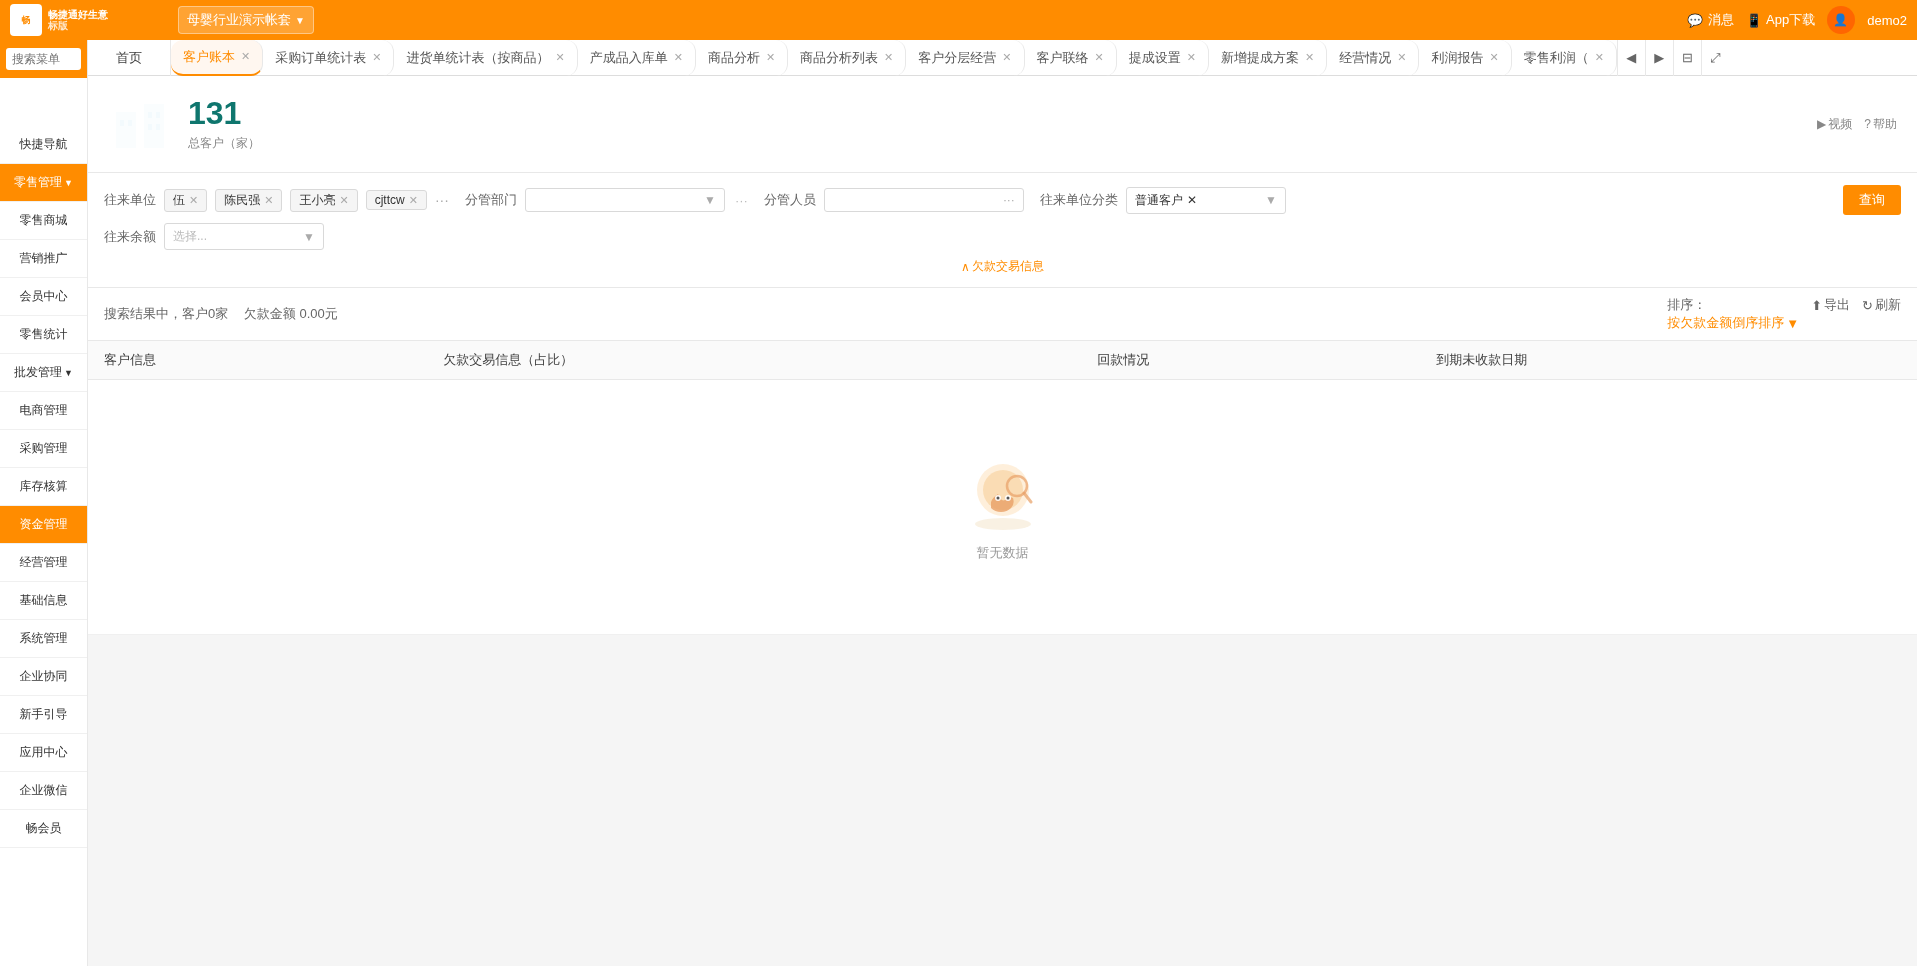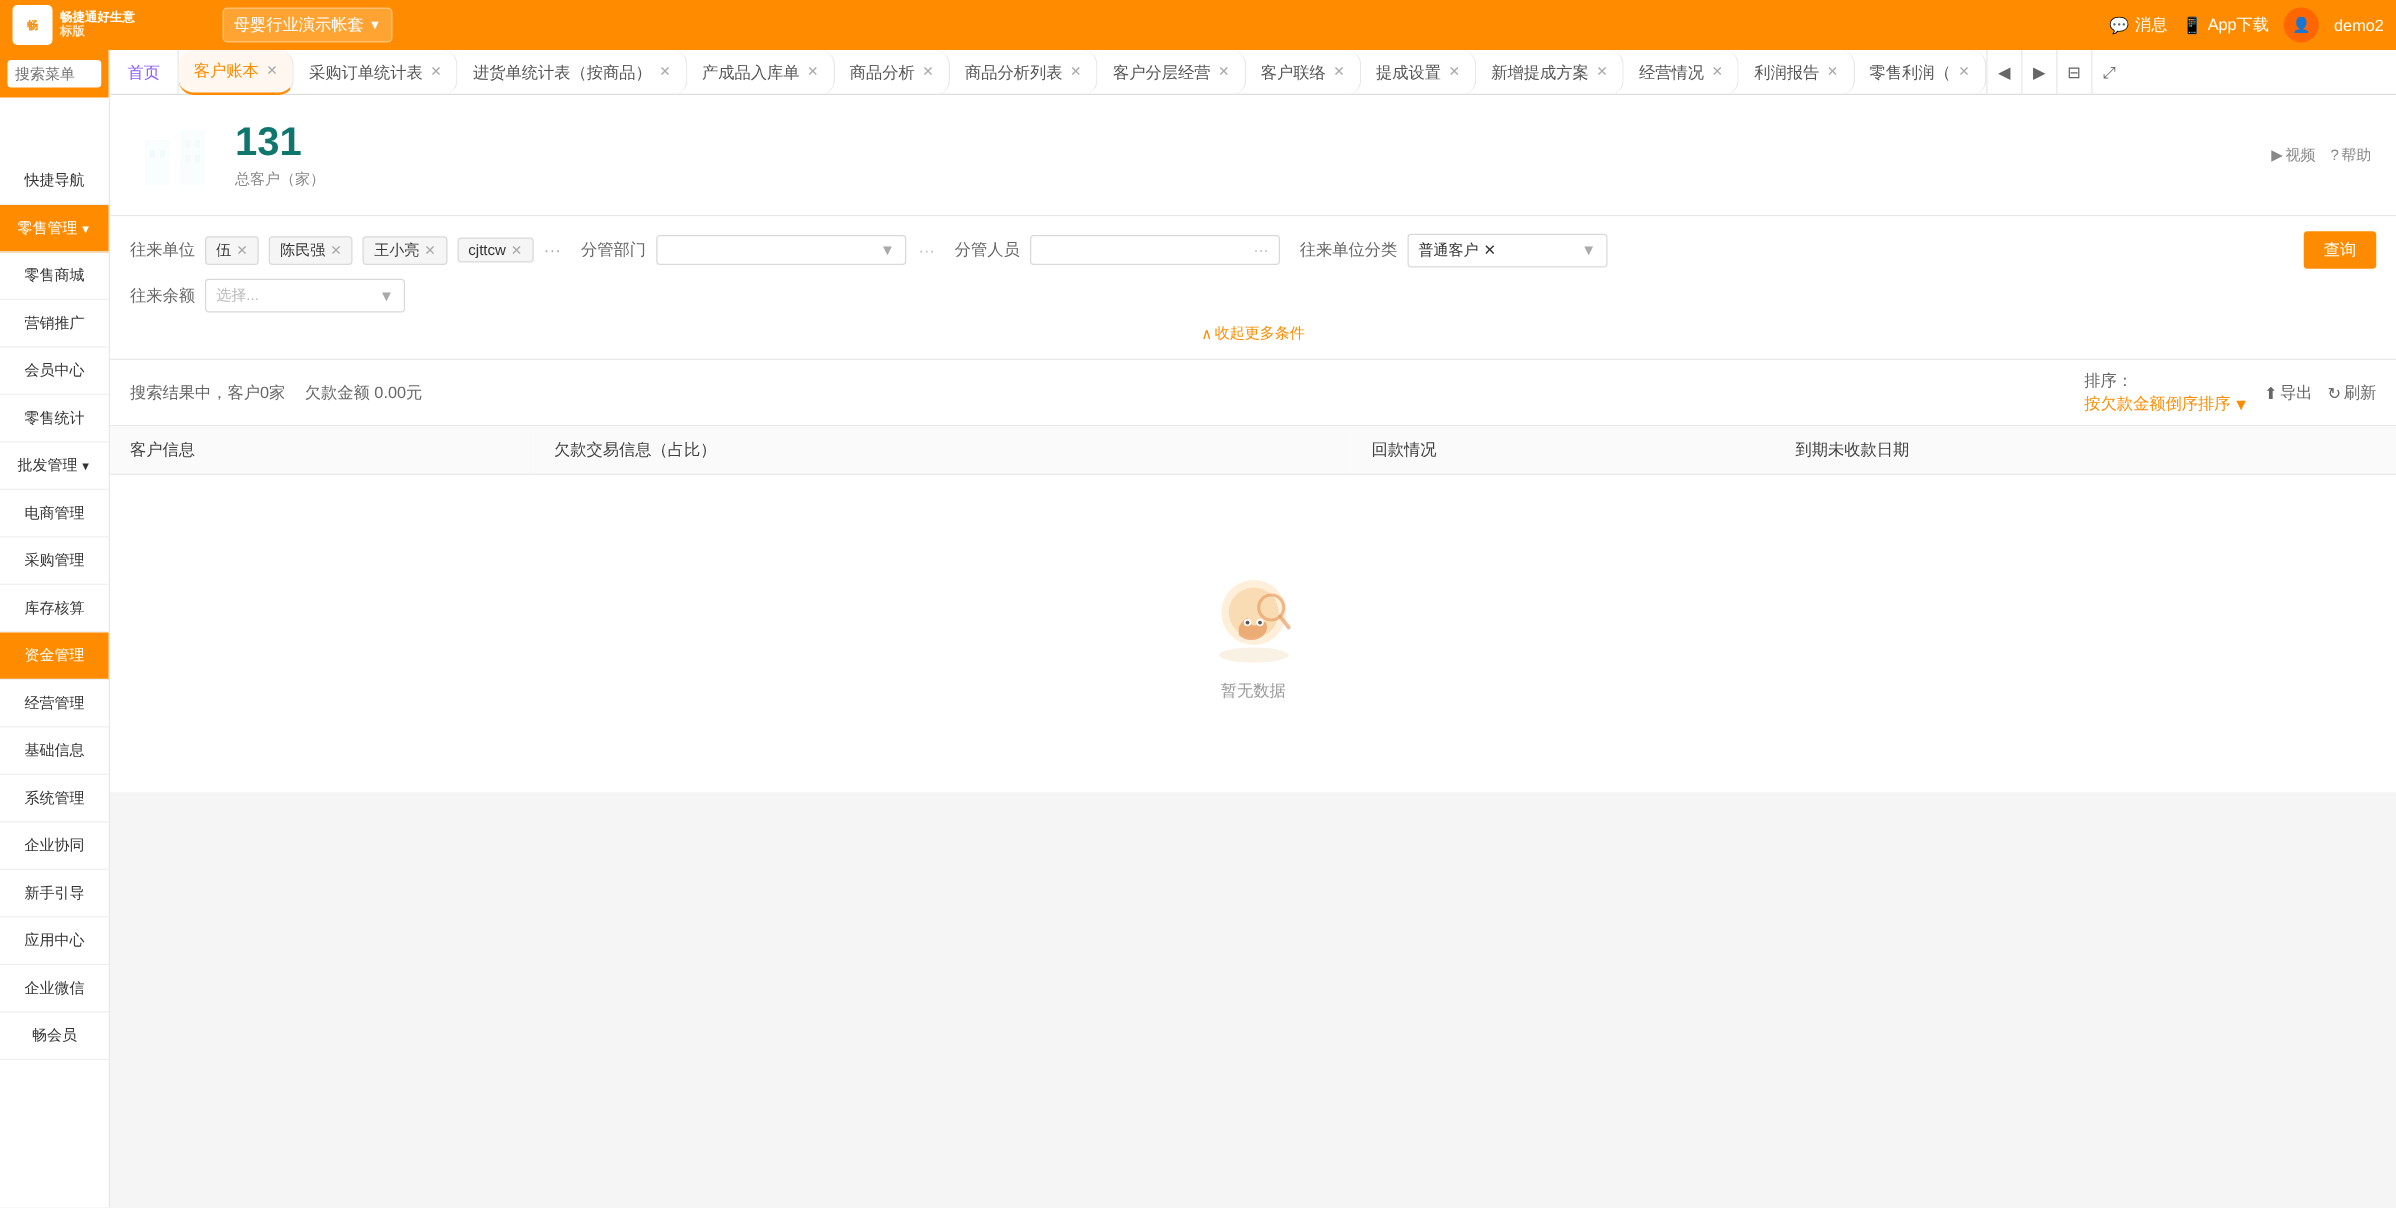--- a/index.html
+++ b/index.html
@@ -20,21 +20,21 @@
     .store-selector { background: rgba(255,255,255,0.2); border: 1px solid rgba(255,255,255,0.4); color: #fff; padding: 4px 8px; border-radius: 4px; font-size: 13px; display: flex; align-items: center; gap: 4px; cursor: pointer; margin-left: 8px; }
     .top-bar-right { margin-left: auto; display: flex; align-items: center; gap: 12px; color: #fff; font-size: 13px; }
     .top-bar-btn { display: flex; align-items: center; gap: 4px; cursor: pointer; color: #fff; }
     .avatar { width: 28px; height: 28px; border-radius: 50%; background: #ff6600; display: flex; align-items: center; justify-content: center; color: #fff; font-size: 12px; }
 
     
     .tab-item { display: flex; align-items: center; padding: 0 12px; height: 36px; cursor: pointer; font-size: 13px; color: #555; border-right: 1px solid #e8e8e8; white-space: nowrap; flex-shrink: 0; border-radius: 12px; }
     .tab-item.active { background: #fff7f0; color: #ff8c00; border-bottom: 2px solid #ff8c00; }
     .tab-item .close-x { margin-left: 6px; color: #aaa; font-size: 11px; cursor: pointer; }
     .tab-nav-btn { width: 28px; height: 36px; display: flex; align-items: center; justify-content: center; cursor: pointer; color: #666; border-left: 1px solid #e8e8e8; flex-shrink: 0; }
-    .tab-home { padding: 0 14px; color: #8b5cf6; cursor: pointer; font-size: 13px; border-right: 1px solid #e8e8e8; height: 36px; display: flex; align-items: center; }
+    .tab-home { padding: 0 28px; color: #404040; cursor: pointer; font-size: 13px; border-right: 1px solid #e8e8e8; height: 36px; display: flex; align-items: center; }
 
     
     .sidebar-search { padding: 8px 6px; background: #ff8c00; }
     .sidebar-search input { width: 100%; border: none; border-radius: 3px; padding: 4px 6px; font-size: 12px; }
     .sidebar-nav { display: flex; flex-direction: column; margin-top: 48px; }
     .sidebar-item { padding: 10px 4px; text-align: center; cursor: pointer; font-size: 12px; color: #333; border-bottom: 1px solid #f0f0f0; }
     .sidebar-item.active { background: #ff8c00; color: #fff; }
     .sidebar-item-with-arrow { display: flex; align-items: center; justify-content: center; gap: 2px; }
 
     
@@ -57,21 +57,21 @@
     .filter-label { color: #666; font-size: 13px; white-space: nowrap; }
     .filter-tag { display: inline-flex; align-items: center; background: #f5f5f5; border: 1px solid #d9d9d9; border-radius: 3px; padding: 2px 8px; font-size: 12px; gap: 4px; }
     .filter-tag .remove { color: #aaa; cursor: pointer; font-size: 11px; }
     .filter-more { color: #aaa; cursor: pointer; font-size: 14px; }
     .filter-select { border: 1px solid #d9d9d9; border-radius: 3px; padding: 4px 8px; font-size: 12px; min-width: 180px; display: flex; align-items: center; justify-content: space-between; cursor: pointer; color: #333; }
     .filter-select .arrow { color: #aaa; }
     .collapse-btn { color: #ff8c00; cursor: pointer; font-size: 12px; display: flex; align-items: center; gap: 2px; margin: 0 auto; width: fit-content; }
 
     
     .result-bar { display: flex; align-items: center; justify-content: space-between; padding: 8px 16px; background: #fff; border-bottom: 1px solid #e8e8e8; font-size: 13px; color: #666; }
-    .result-bar-right { display: flex; align-items: center; gap: 12px; }
+    .result-bar-right { display: flex; align-items: flex-start; gap: 12px; }
     .sort-btn { color: #ff8c00; cursor: pointer; font-size: 13px; display: flex; align-items: center; gap: 2px; }
     .action-btn { color: #666; cursor: pointer; font-size: 13px; display: flex; align-items: center; gap: 2px; }
 
     
     .data-table { width: 100%; background: #fff; border-collapse: collapse; }
     .data-table th { padding: 10px 16px; text-align: left; font-size: 13px; color: #404040; font-weight: normal; border-bottom: 1px solid #e8e8e8; background: #fafafa; }
     .data-table td { padding: 12px 16px; font-size: 13px; border-bottom: 1px solid #f0f0f0; }
 
     
     .empty-state { display: flex; flex-direction: column; align-items: center; justify-content: center; padding: 60px; }
@@ -342,21 +342,21 @@
             <span class="filter-label">往来余额</span>
             <div class="filter-select" style="min-width:160px;">
               <span style="color:#bbb;">选择...</span>
               <span class="arrow">▼</span>
             </div>
           </div>
 
           <div style="text-align:center; margin-top:4px;">
             <span class="collapse-btn">
               <span>∧</span>
-              <span>收起更多条件</span>
+              <span>欠款交易信息</span>
             </span>
           </div>
         </div>
 
         <div class="result-bar">
           <div>
             <span>搜索结果中，客户0家</span>
             <span style="margin-left:12px;">欠款金额 0.00元</span>
           </div>
           <div class="result-bar-right">

